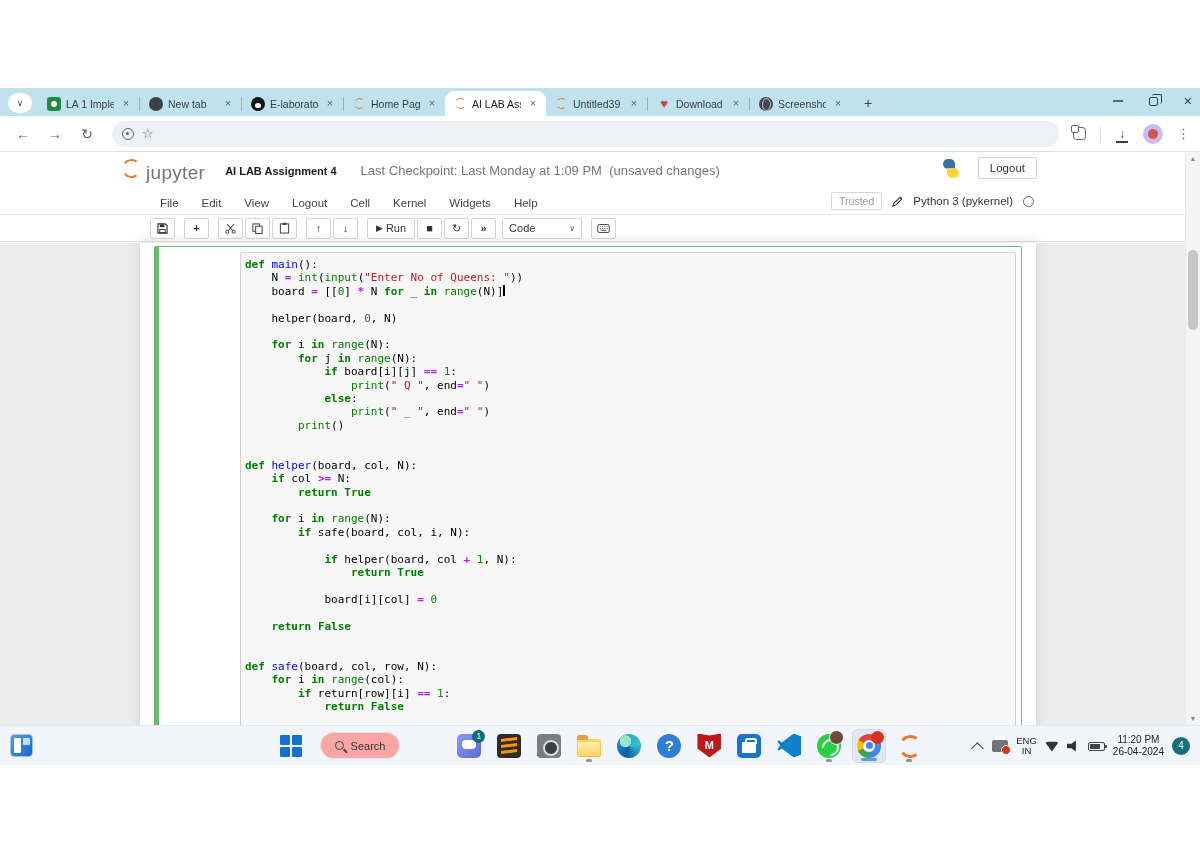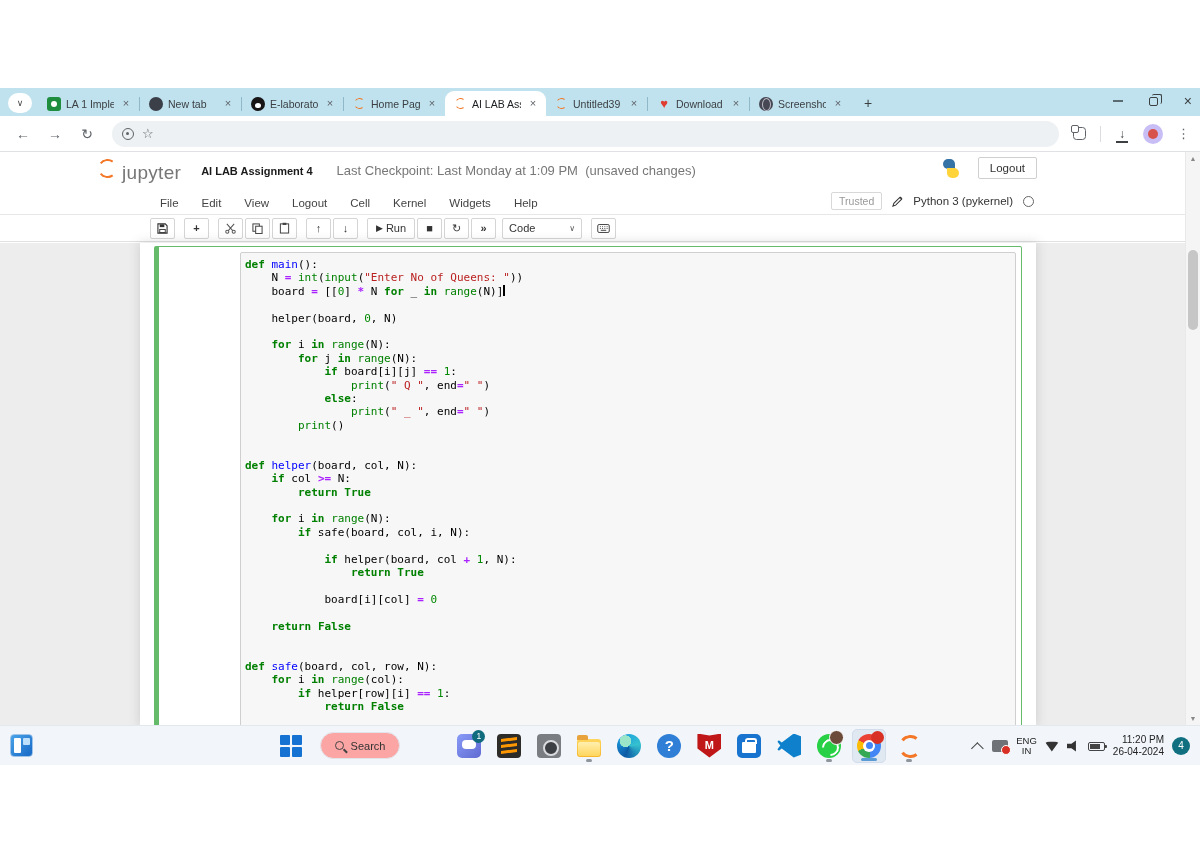--- a/index.html
+++ b/index.html
@@ -37,21 +37,21 @@
   .tabgroups::before{content:"";position:absolute;left:-3px;top:-3px;width:6px;height:6px;background:#fff;border:1.6px solid #5f6368;border-radius:2px}
   .vdiv{width:1px;height:16px;background:#dadce0}
   .dl-ico{position:relative;width:14px;font-size:12px;color:#3c4043;text-align:center;line-height:10px}
   .dl-ico::after{content:"";position:absolute;left:1px;right:1px;bottom:-4px;height:1.6px;background:#3c4043}
   .avatar{width:20px;height:20px;border-radius:50%;background:#c9bdf5;position:relative}
   .avatar::after{content:"";position:absolute;left:5px;top:5px;width:10px;height:10px;border-radius:50%;background:#d6524a}
   .kebab{font-size:13px;color:#5f6368}
 
   
   .page{position:relative;height:573px;background:#fff;overflow:hidden}
-  .nb-header{position:relative;height:37px;display:flex;align-items:center;padding-left:96px}
+  .nb-header{position:relative;height:37px;display:flex;align-items:center;padding-left:120px}
   .jlogo{display:flex;align-items:baseline;gap:5px}
   .jmoons{position:relative;display:inline-block;width:var(--s,20px);height:var(--s,20px);flex:none}
   .jmoons::before,.jmoons::after{content:"";position:absolute;left:8%;top:8%;width:70%;height:70%;border:calc(var(--s,20px)*0.14) solid transparent;border-radius:50%}
   .jmoons::before{border-top-color:#f37726;transform:rotate(-8deg)}
   .jmoons::after{border-bottom-color:#f37726;transform:rotate(8deg)}
   .jlogo .jtext{font-size:19px;color:#767677;letter-spacing:.3px}
   .nb-title{font-size:11px;font-weight:700;color:#1a1a1a;margin-left:20px}
   .nb-chk{font-size:13px;color:#777;margin-left:24px}
   .hdr-right{position:absolute;right:163px;top:5px;display:flex;align-items:center;gap:18px}
   .pyicon{position:relative;width:19px;height:19px}
@@ -143,21 +143,21 @@
   .tk-right{position:absolute;right:10px;top:0;height:40px;display:flex;align-items:center;gap:8px}
   .chev-up{width:9px;height:9px;border-left:1.6px solid #444;border-top:1.6px solid #444;transform:rotate(45deg) translateY(3px)}
   .traymisc{width:16px;height:12px;background:#6f7378;border-radius:2px;position:relative}
   .traymisc::after{content:"";position:absolute;right:-3px;bottom:-3px;width:8px;height:8px;border-radius:50%;background:#d93025;border:1px solid #fff}
   .lang{font-size:9.5px;color:#222;line-height:10px;text-align:center}
   .wifi-ic{width:14px;height:11px;background:#333;clip-path:polygon(50% 100%,0 12%,100% 12%);border-radius:40%}
   .vol-ic{width:13px;height:12px;background:#333;clip-path:polygon(0 32%,35% 32%,70% 5%,70% 95%,35% 68%,0 68%)}
   .batt-ic{width:17px;height:9px;border:1.4px solid #444;border-radius:2px;position:relative}
   .batt-ic::before{content:"";position:absolute;left:1px;top:1px;bottom:1px;width:10px;background:#444}
   .batt-ic::after{content:"";position:absolute;right:-3.5px;top:2px;width:2px;height:3.5px;background:#444;border-radius:0 1px 1px 0}
-  .clock{font-size:10px;color:#222;text-align:right;line-height:12px}
+  .clock{font-size:10px;color:#222;text-align:center;line-height:12px}
   .notif{width:18px;height:18px;border-radius:50%;background:#10707f;color:#fff;font-size:10px;line-height:18px;text-align:center}
 
   .fav{width:14px;height:14px;flex:none;position:relative}
   .fav-classroom{background:#1e8e3e;border-radius:3px}
   .fav-classroom::after{content:"";position:absolute;left:4px;top:4px;width:6px;height:6px;border-radius:50%;background:#fff}
   .fav-circle{background:#3a3f48;border-radius:50%}
   .fav-github{background:#171515;border-radius:50%}
   .fav-github::after{content:"";position:absolute;left:4px;top:6px;width:6px;height:5px;border-radius:50% 50% 40% 40%;background:#fff}
   .fav-heart{color:#e03c31;font-size:13px;line-height:14px;text-align:center}
   .fav-globe{background:#474754;border-radius:50%}
@@ -362,21 +362,21 @@
                   <div class="cl"><span class="t-v">            </span><span class="t-k">if</span><span class="t-v"> helper(board, col </span><span class="t-o">+</span><span class="t-v"> </span><span class="t-n">1</span><span class="t-v">, N):</span></div>
                   <div class="cl"><span class="t-v">                </span><span class="t-k">return</span><span class="t-v"> </span><span class="t-k">True</span></div>
                   <div class="cl"></div>
                   <div class="cl"><span class="t-v">            board[i][col] </span><span class="t-o">=</span><span class="t-v"> </span><span class="t-n">0</span></div>
                   <div class="cl"></div>
                   <div class="cl"><span class="t-v">    </span><span class="t-k">return</span><span class="t-v"> </span><span class="t-k">False</span></div>
                   <div class="cl"></div>
                   <div class="cl"></div>
                   <div class="cl"><span class="t-k">def</span><span class="t-v"> </span><span class="t-d">safe</span><span class="t-v">(board, col, row, N):</span></div>
                   <div class="cl"><span class="t-v">    </span><span class="t-k">for</span><span class="t-v"> i </span><span class="t-k">in</span><span class="t-v"> </span><span class="t-b">range</span><span class="t-v">(col):</span></div>
-                  <div class="cl"><span class="t-v">        </span><span class="t-k">if</span><span class="t-v"> helper[row][i] </span><span class="t-o">==</span><span class="t-v"> </span><span class="t-n">1</span><span class="t-v">:</span></div>
+                  <div class="cl"><span class="t-v">        </span><span class="t-k">if</span><span class="t-v"> return[row][i] </span><span class="t-o">==</span><span class="t-v"> </span><span class="t-n">1</span><span class="t-v">:</span></div>
                   <div class="cl"><span class="t-v">            </span><span class="t-k">return</span><span class="t-v"> </span><span class="t-k">False</span></div>
                 </div>
             </div>
           </div>
         </div>
       </div>
 
       <div class="scrollbar">
         <div class="sb-arrow sb-up">▲</div>
         <div class="sb-thumb"></div>

